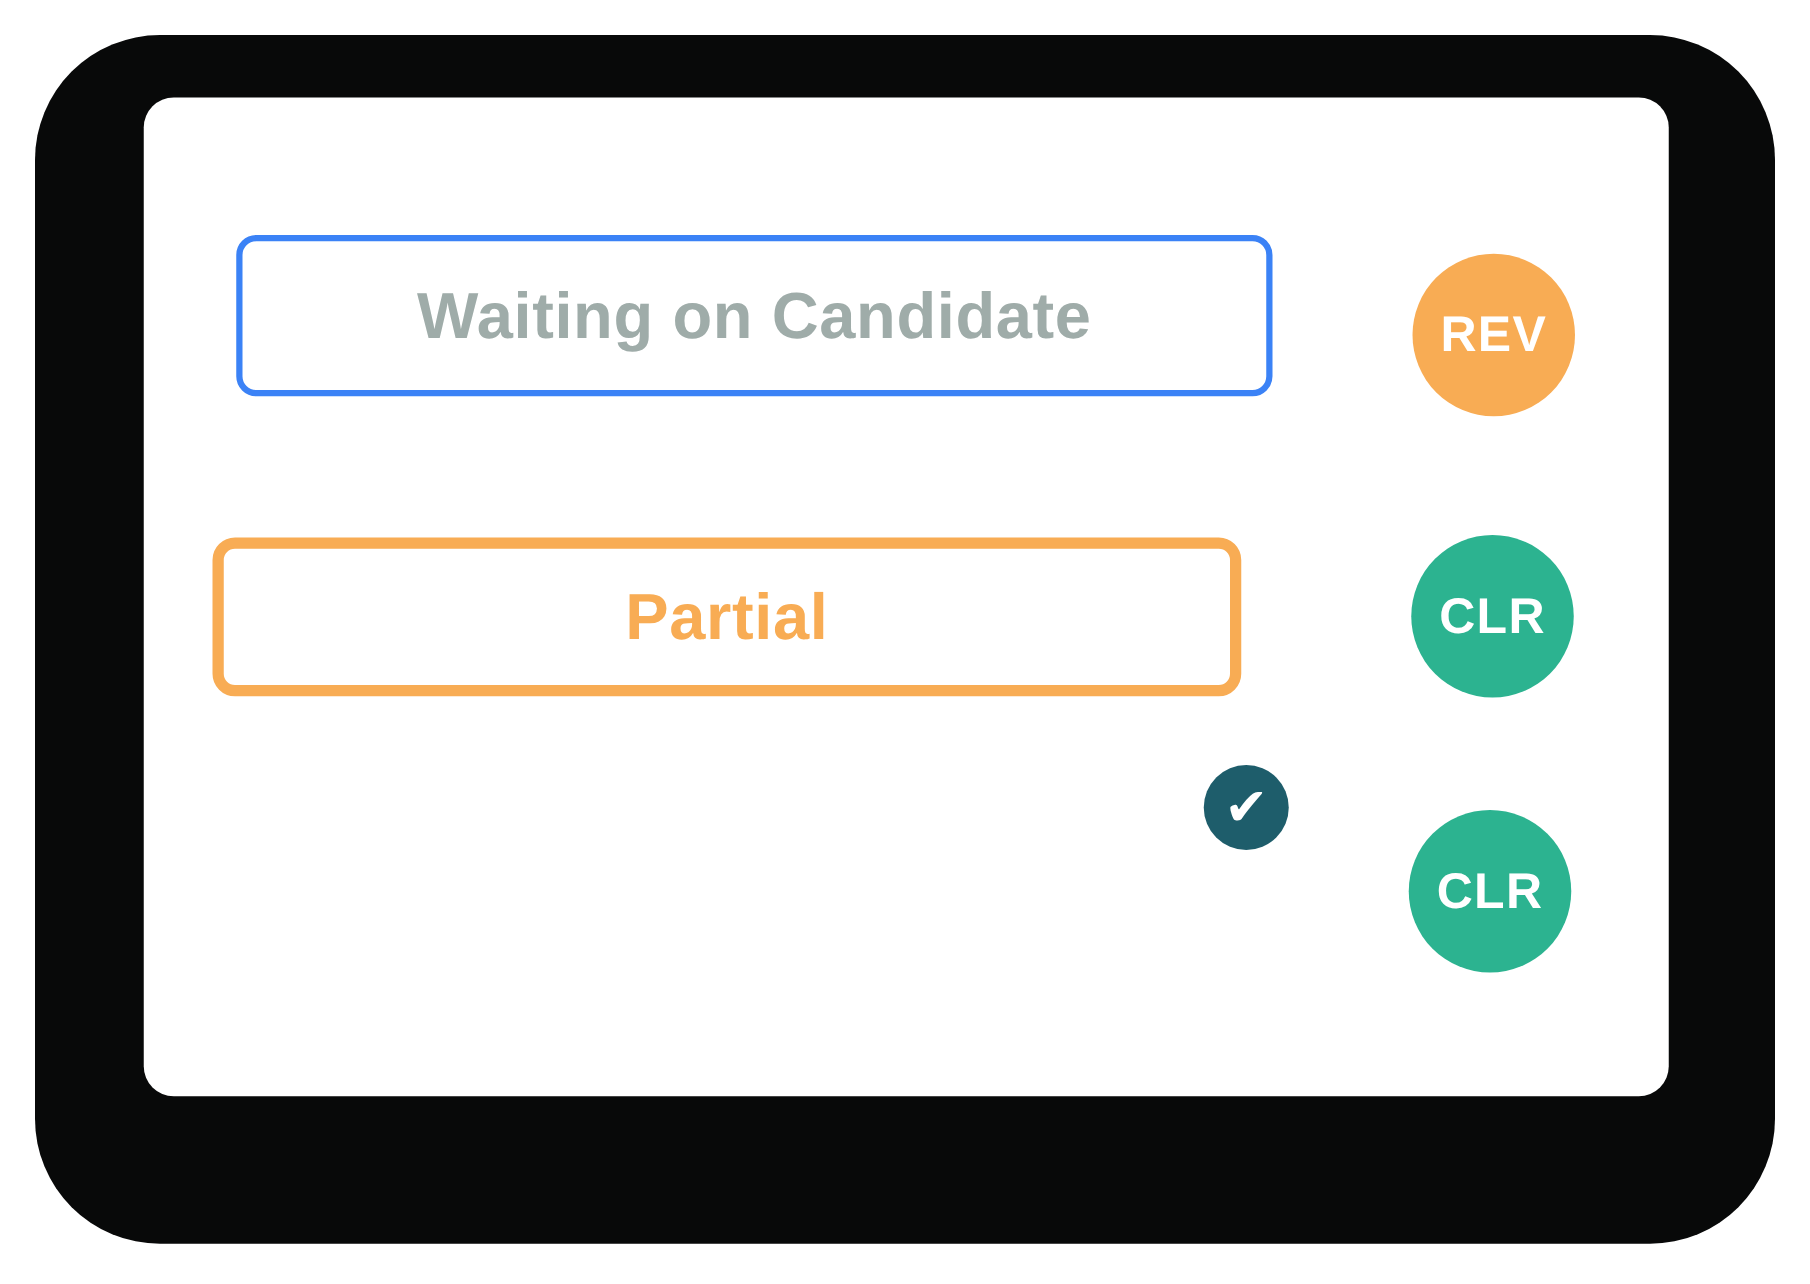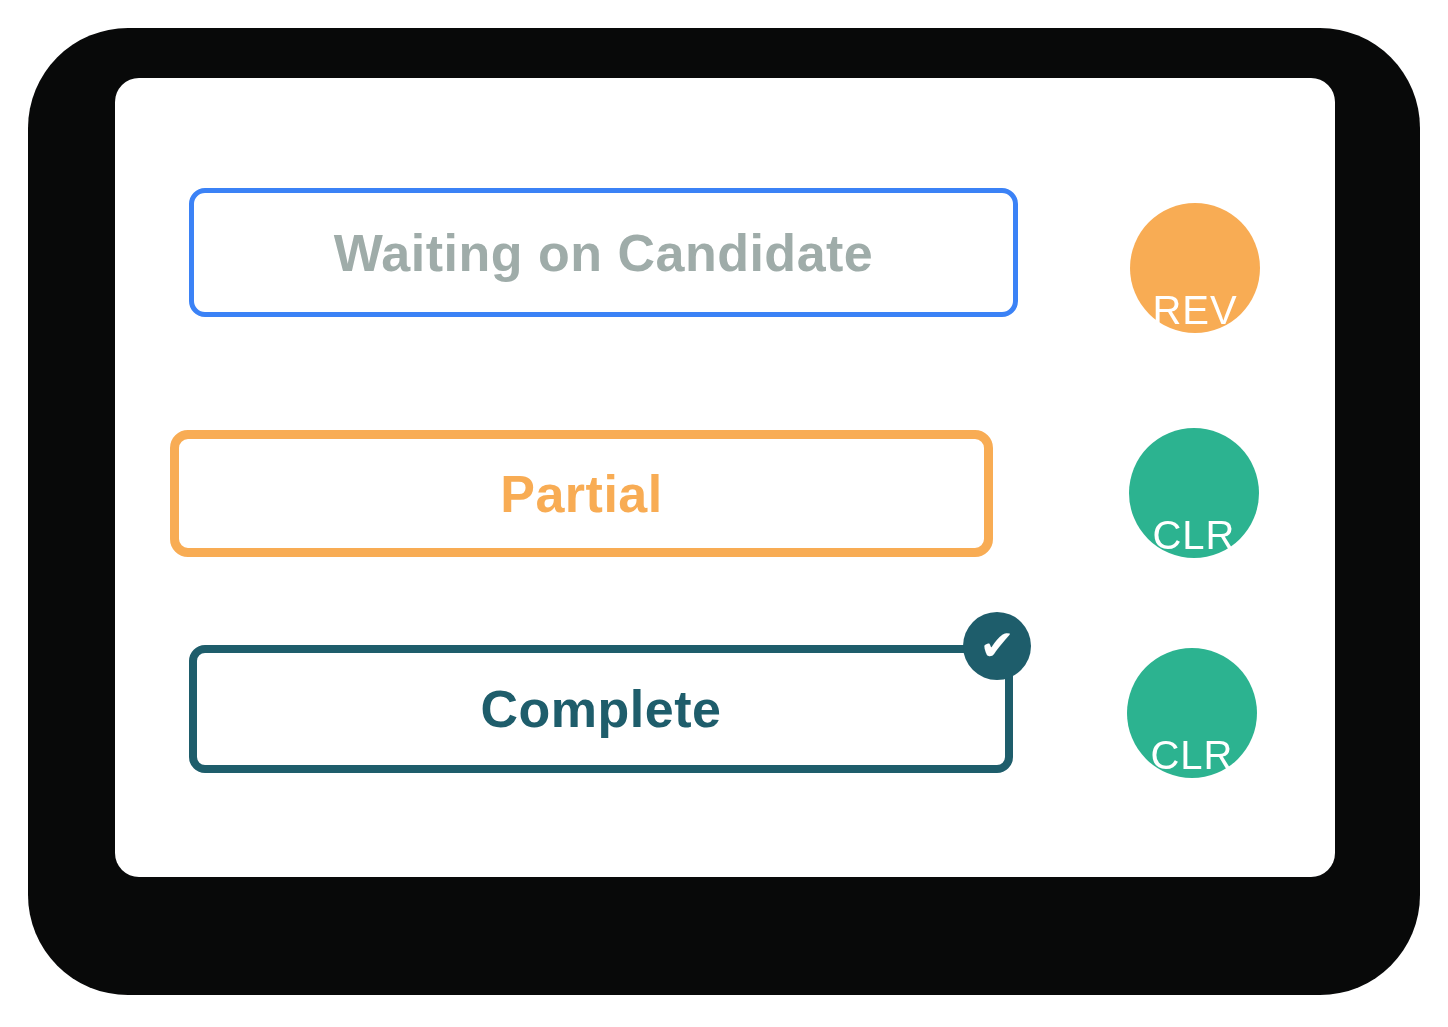--- a/index.html
+++ b/index.html
@@ -61,24 +61,24 @@
     border-radius: 16px;
     color: #1E5D6B;
   }
 
   
   .badge {
     position: absolute;
     width: 130px; height: 130px;
     border-radius: 50%;
     display: flex;
-    align-items: flex-end;
+    align-items: center;
     justify-content: center;
     color: #ffffff;
-    font-weight: 400;
+    font-weight: 700;
     font-size: 40px;
     letter-spacing: 1px;
   }
   .badge.rev   { left: 1130px; top: 203px; background: #F8AC54; }
   .badge.clr-1 { left: 1129px; top: 428px; background: #2CB390; }
   .badge.clr-2 { left: 1127px; top: 648px; background: #2CB390; }
 
   
   .check-bubble {
     position: absolute;
@@ -112,23 +112,20 @@
     <span>REV</span>
   </div>
 
   <div class="status-box partial">
     <span>Partial</span>
   </div>
   <div class="badge clr-1">
     <span>CLR</span>
   </div>
 
-  <div class="status-box complete">
-    <span>Complete</span>
-  </div>
   <div class="check-bubble">
     <span>✔</span>
   </div>
   <div class="badge clr-2">
     <span>CLR</span>
   </div>
 
 </div>
 
 </body></html>

